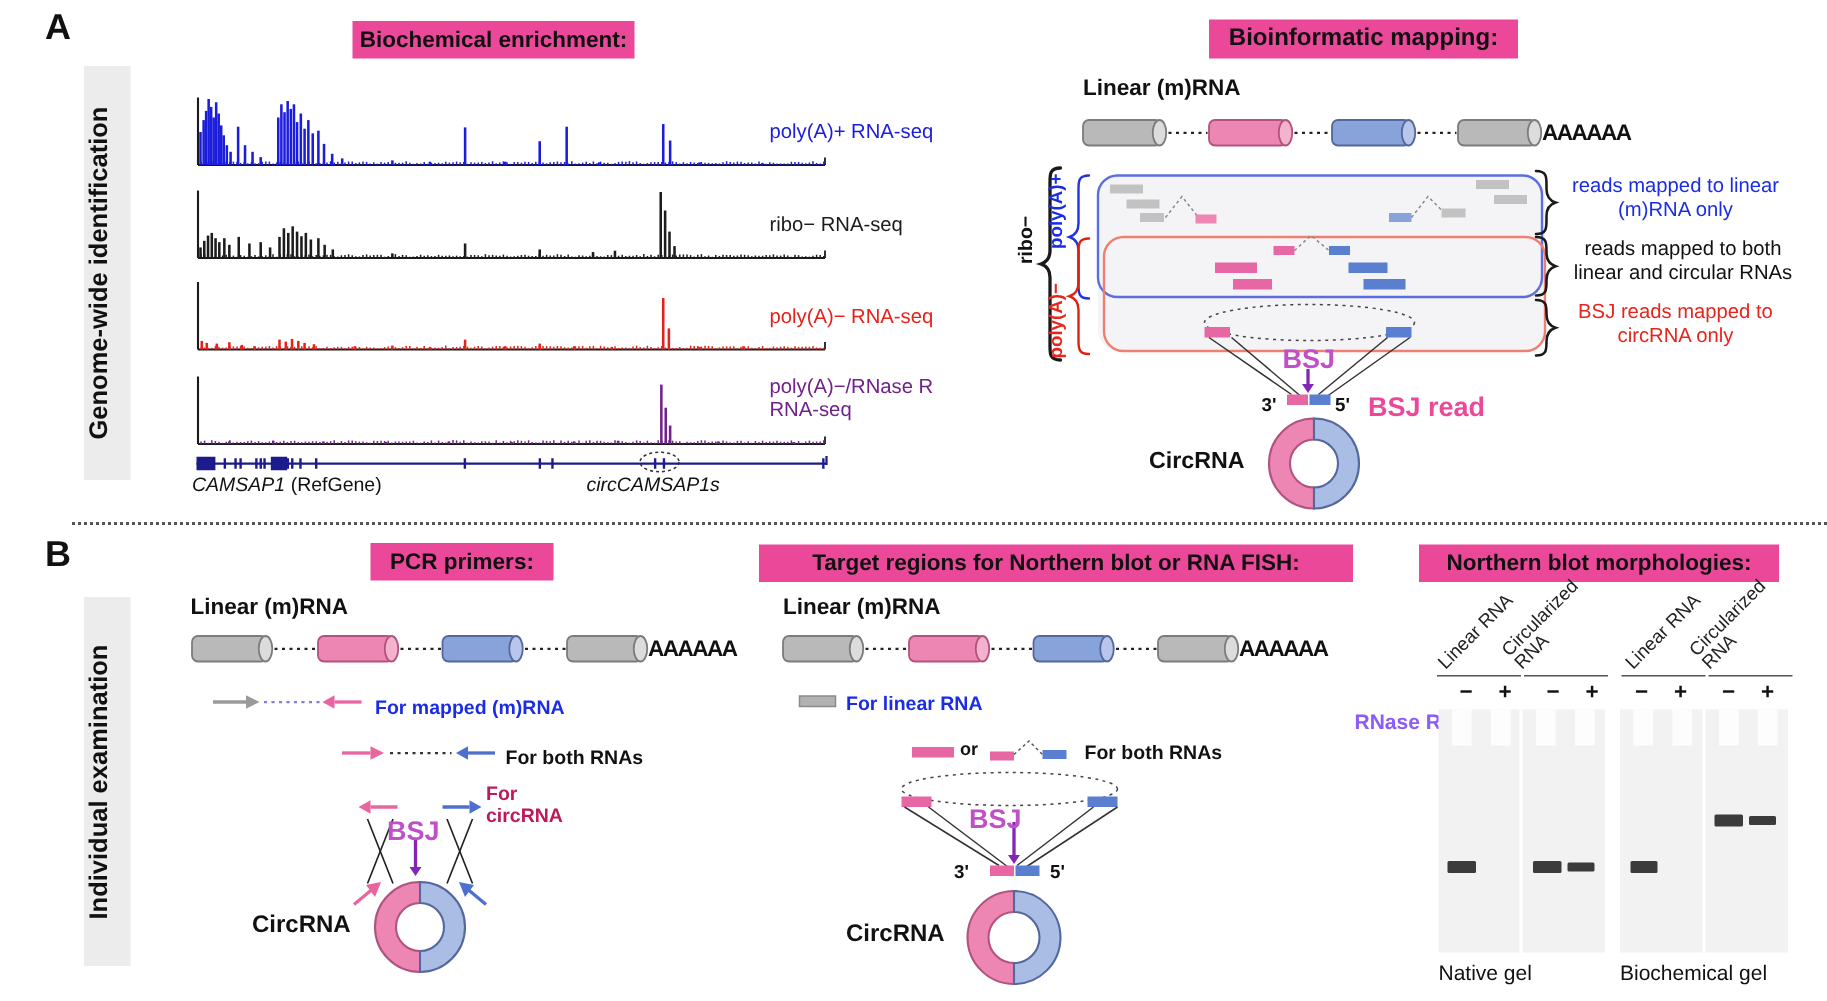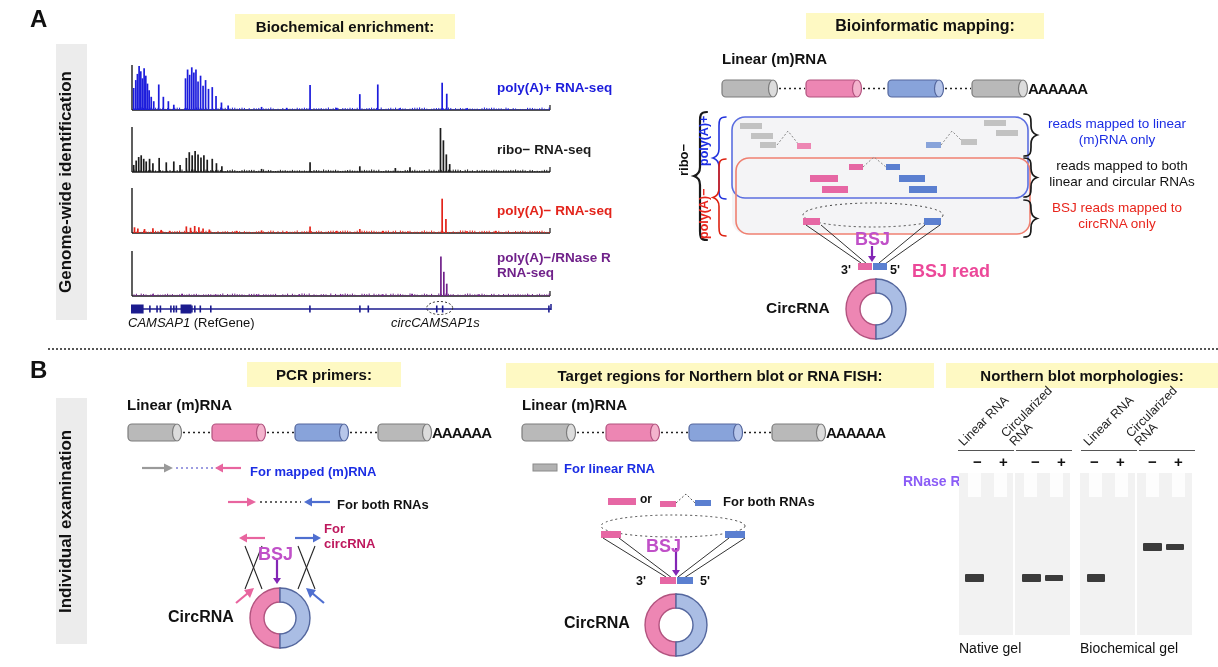--- a/index.html
+++ b/index.html
@@ -1,27 +1,27 @@
 <!DOCTYPE html>
 <html><head>
 <meta charset="utf-8">
 <style>
   html,body{margin:0;padding:0;background:#fff;}
   #stage{position:relative;width:1218px;height:667px;background:#fff;overflow:hidden;
          font-family:"Liberation Sans","DejaVu Sans",sans-serif;color:#111;}
   .abs{position:absolute;}
   .b{font-weight:bold;}
-  .chip{position:absolute;background:#fef9c3;font-weight:bold;font-size:15px;text-align:center;
-        padding:4px 16px;color:#111;}
+  .chip{position:absolute;background:#ec4899;font-weight:bold;font-size:15px;text-align:center;
+        padding:4px 0;color:#111;}
   .vlabel{position:absolute;writing-mode:vertical-rl;transform:rotate(180deg);
           background:#ececec;font-weight:bold;font-size:17px;text-align:center;color:#111;}
   .vtext{position:absolute;writing-mode:vertical-rl;transform:rotate(180deg);
          font-weight:bold;text-align:center;}
   .letter{position:absolute;font-weight:bold;font-size:24px;}
-  .tracklabel{position:absolute;font-weight:bold;font-size:13.5px;white-space:pre-line;line-height:1.12;}
+  .tracklabel{position:absolute;font-weight:normal;font-size:13.5px;white-space:pre-line;line-height:1.12;margin-left:16px;}
   .divider{position:absolute;left:48px;width:1170px;border-top:2px dotted #555;height:0;}
   .ann{position:absolute;text-align:center;font-size:13.5px;font-weight:500;line-height:1.18;}
   .small-b{font-weight:bold;font-size:12.5px;}
   .bsj{position:absolute;font-weight:bold;font-size:18px;}
   .circlbl{position:absolute;font-weight:bold;font-size:16px;}
   .legend{position:absolute;font-size:13px;font-weight:600;}
   .gel{position:absolute;background:#f2f2f2;}
   .well{position:absolute;background:#fdfdfd;}
   .band{position:absolute;background:#3b3b3b;border-radius:1px;}
   .sign{position:absolute;font-weight:bold;font-size:15px;}

